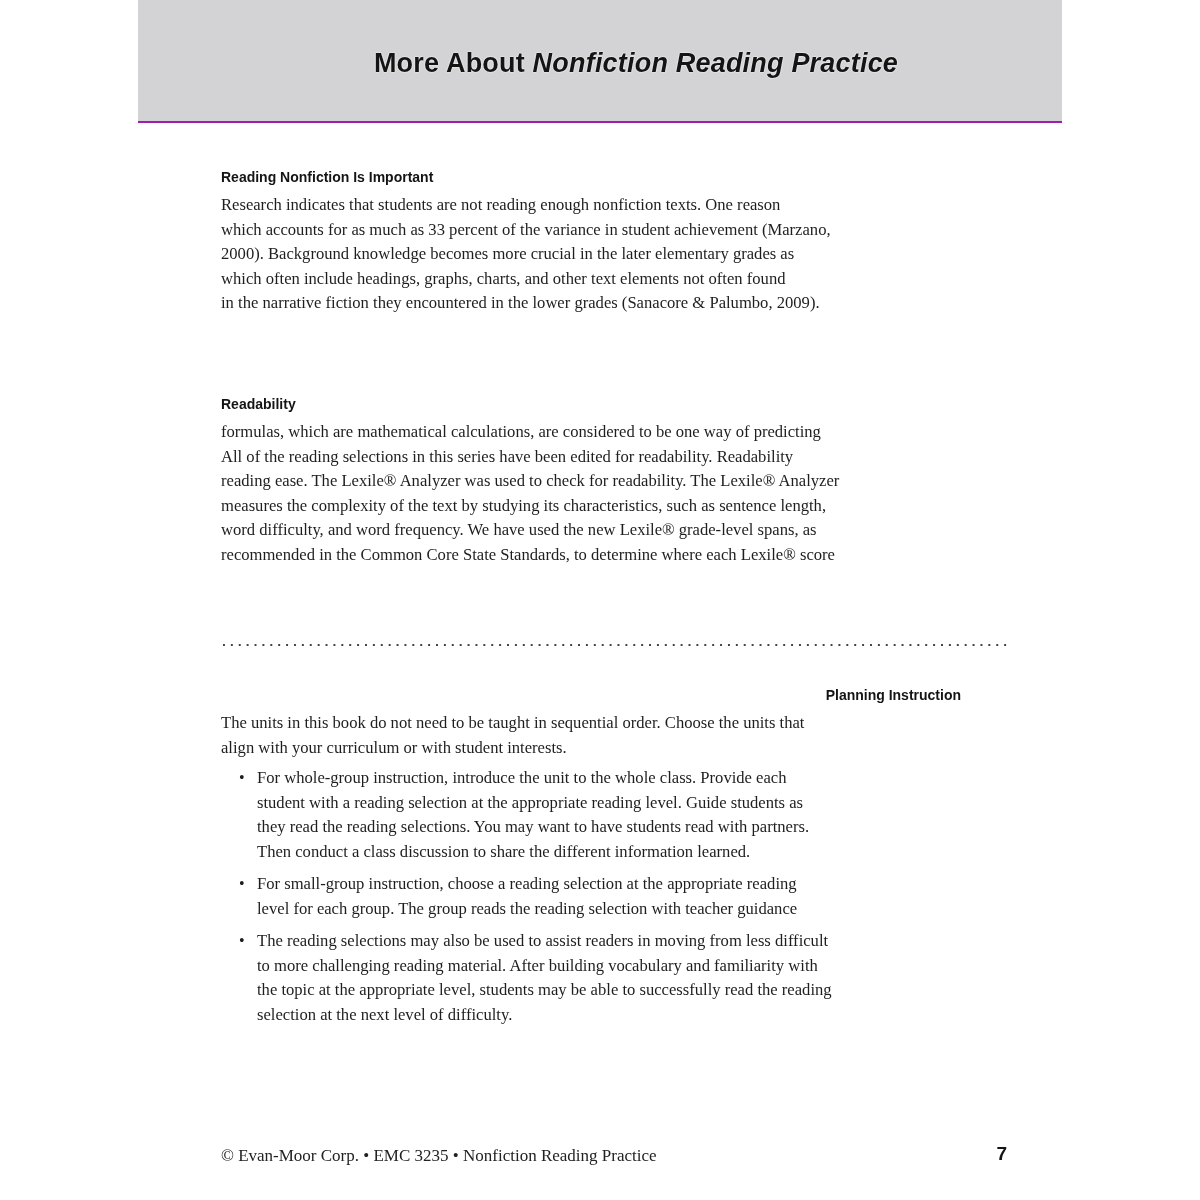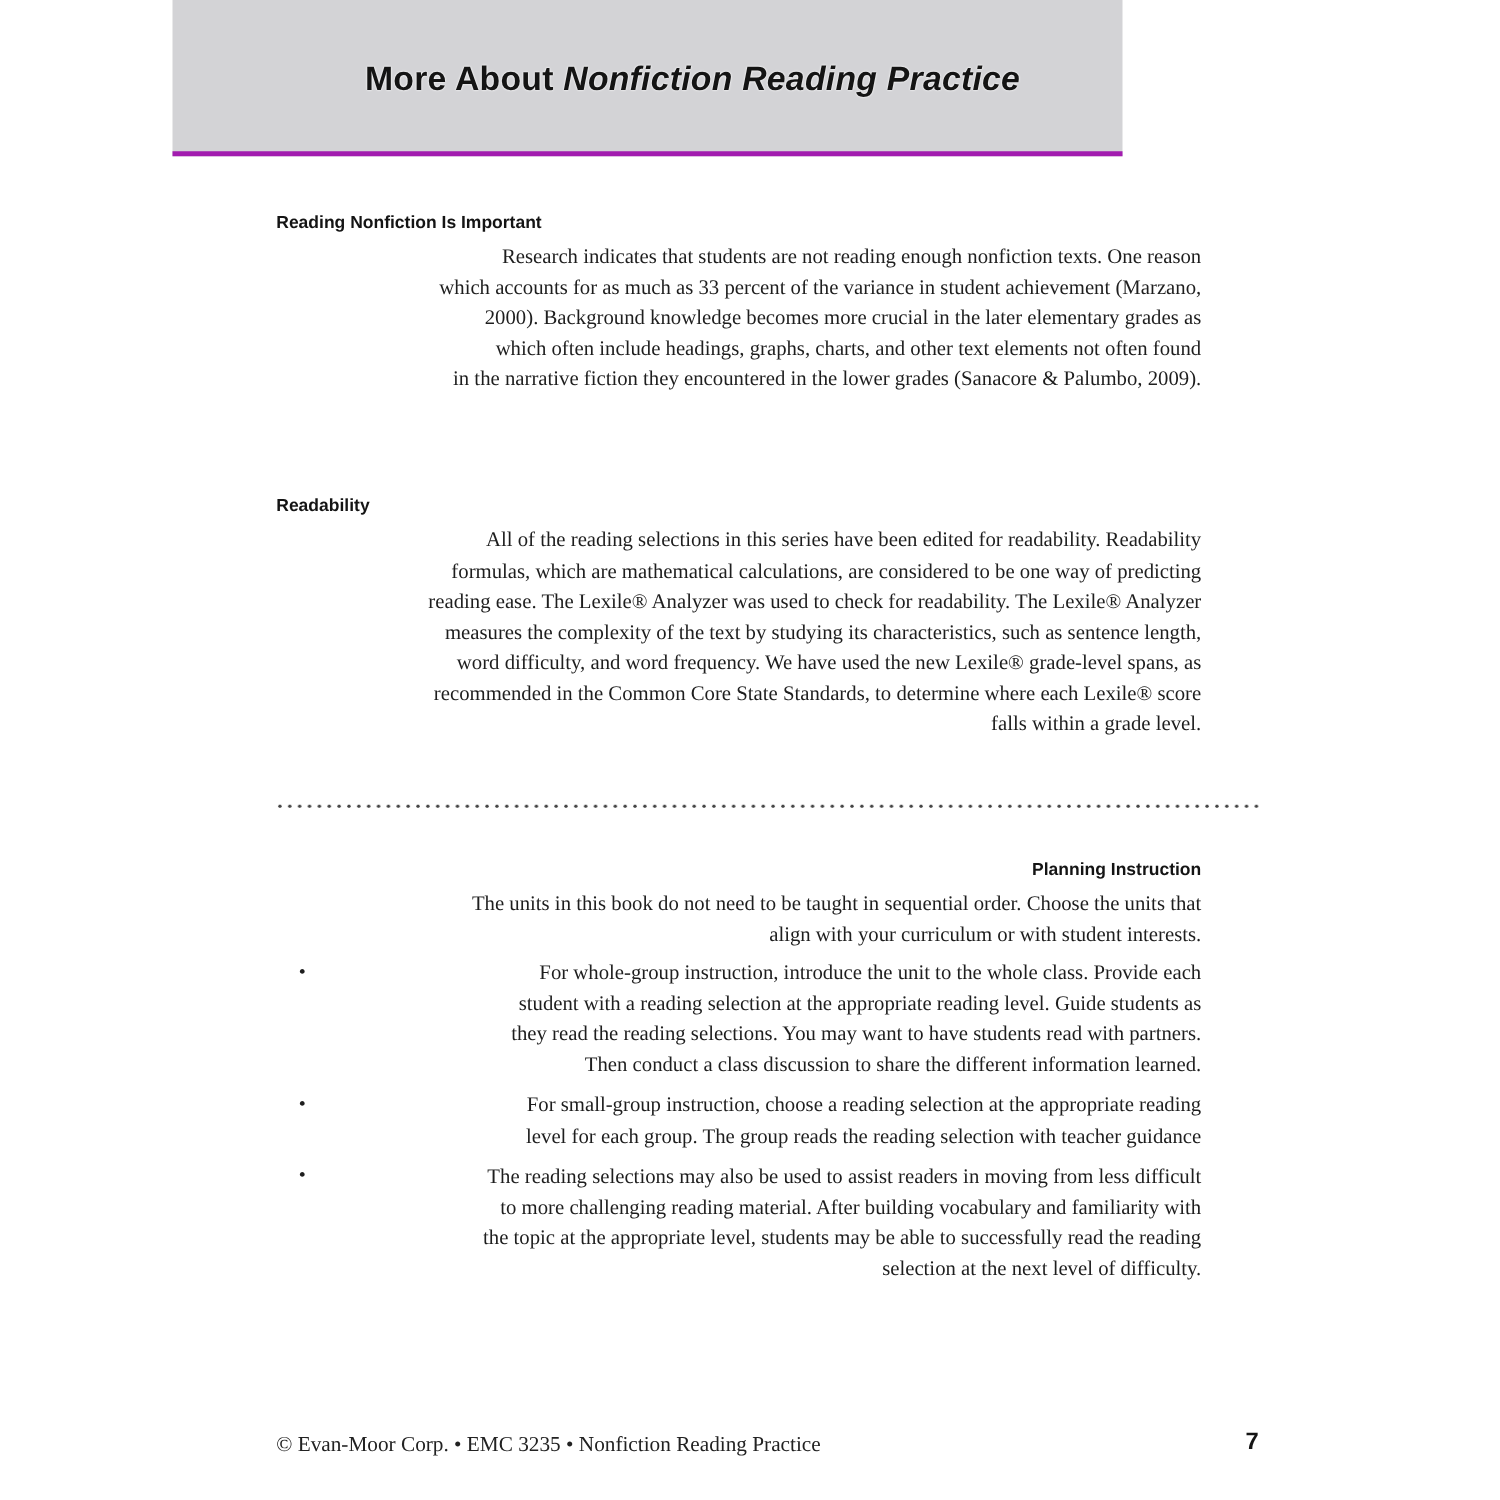--- a/index.html
+++ b/index.html
@@ -12,24 +12,24 @@
       height: 1200px;
       position: relative;
       overflow: hidden;
       font-family: "Liberation Serif", "DejaVu Serif", serif;
       color: #1a1a1a;
     }
     .header-band {
       position: absolute;
       left: 138px;
       top: 0;
-      width: 760px;
+      width: 924px;
       height: 121px;
       background: #d3d3d6;
-      border-bottom: 4px solid #a21caf;
+      border-bottom: 2px solid #a21caf;
     }
     .page-title {
       position: absolute;
       left: 0;
       right: 0;
       top: 48px;
       text-align: center;
       font-family: "Liberation Sans", "DejaVu Sans", sans-serif;
       font-weight: bold;
       font-size: 27px;
@@ -57,21 +57,20 @@
     }
     .body-text {
       font-size: 16.6px;
       line-height: 24.5px;
       margin: 0;
       color: #1e1e1e;
     }
     .body-text .line {
       display: block;
       white-space: nowrap;
-      text-align: right;
     }
     #sec1 { top: 169px; }
     #sec1 .section-heading { margin-bottom: 8px; }
     #sec2 { top: 396px; }
     #sec2 .section-heading { margin-bottom: 8px; }
     .dotted-divider {
       position: absolute;
       left: 220px;
       top: 643px;
       width: 788px;
@@ -138,27 +137,26 @@
     <span class="line">which accounts for as much as 33 percent of the variance in student achievement (Marzano,</span>
     <span class="line">2000). Background knowledge becomes more crucial in the later elementary grades as</span>
     <span class="line">which often include headings, graphs, charts, and other text elements not often found</span>
     <span class="line">in the narrative fiction they encountered in the lower grades (Sanacore &amp; Palumbo, 2009).</span>
   </p>
 </div>
 
 <div class="section" id="sec2">
   <h2 class="section-heading">Readability</h2>
   <p class="body-text">
+    <span class="line">formulas, which are mathematical calculations, are considered to be one way of predicting</span>
     <span class="line">All of the reading selections in this series have been edited for readability. Readability</span>
-    <span class="line">formulas, which are mathematical calculations, are considered to be one way of predicting</span>
     <span class="line">reading ease. The Lexile® Analyzer was used to check for readability. The Lexile® Analyzer</span>
     <span class="line">measures the complexity of the text by studying its characteristics, such as sentence length,</span>
     <span class="line">word difficulty, and word frequency. We have used the new Lexile® grade-level spans, as</span>
     <span class="line">recommended in the Common Core State Standards, to determine where each Lexile® score</span>
-    <span class="line">falls within a grade level.</span>
   </p>
 </div>
 
 <div class="dotted-divider"></div>
 
 <div class="section" id="sec3">
   <h2 class="section-heading">Planning Instruction</h2>
   <p class="body-text">
     <span class="line">The units in this book do not need to be taught in sequential order. Choose the units that</span>
     <span class="line">align with your curriculum or with student interests.</span>

